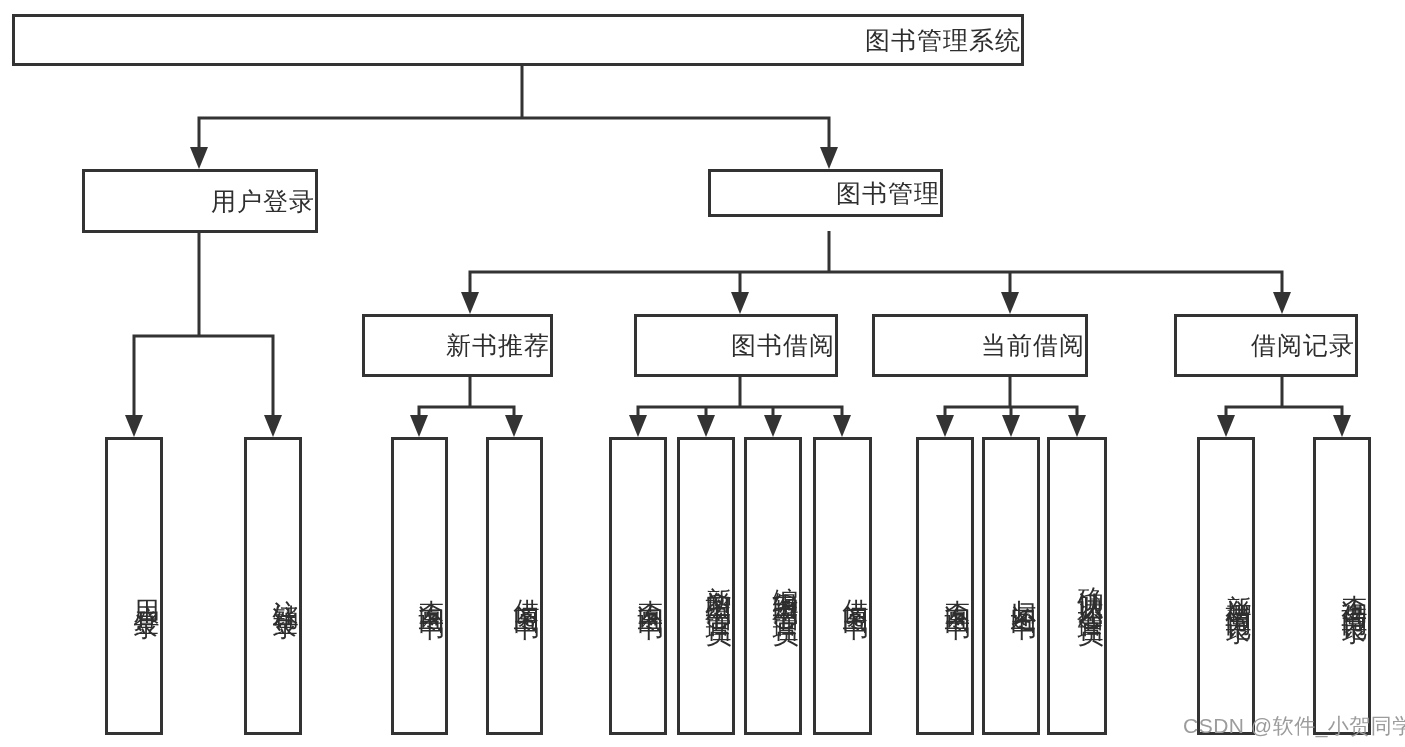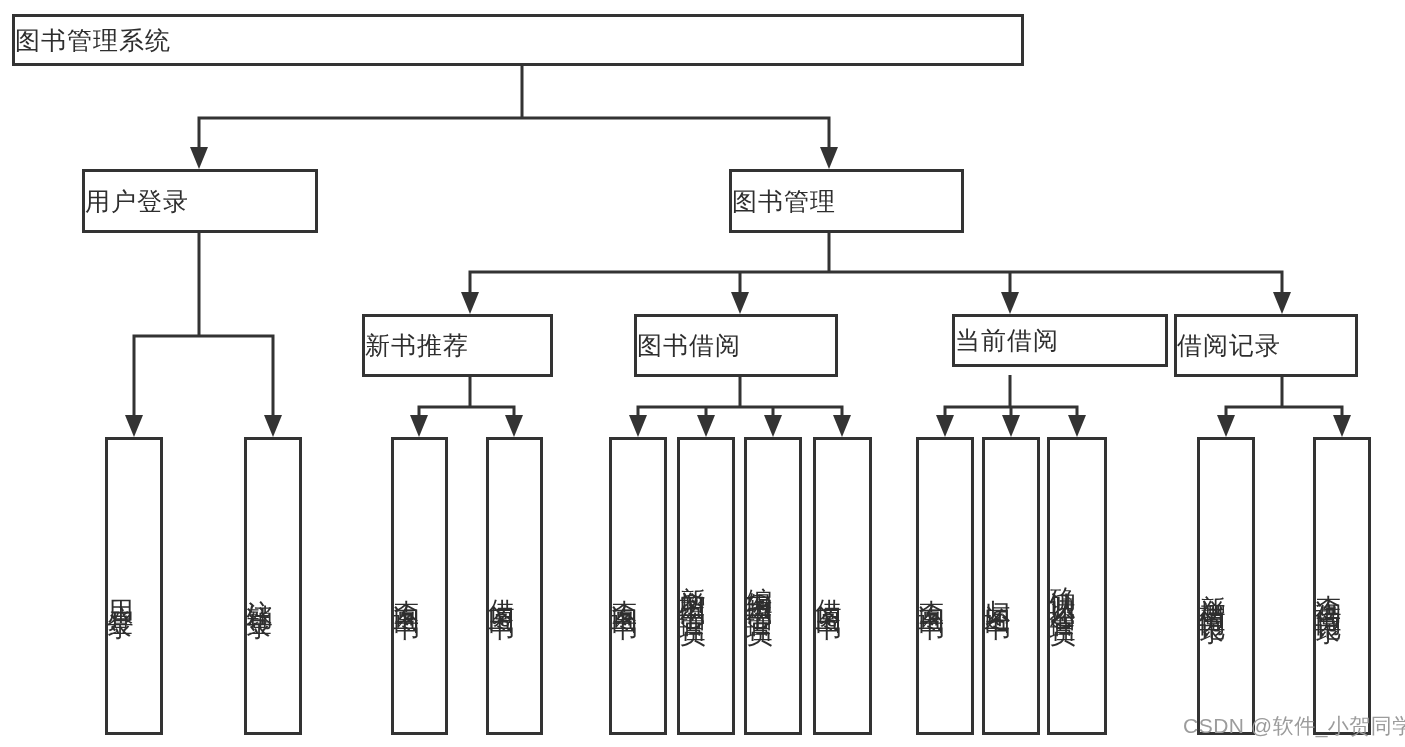--- a/index.html
+++ b/index.html
@@ -8,21 +8,21 @@
     background:#ffffff; overflow:hidden;
     font-family:"Liberation Sans", sans-serif;
     color:#2e2e2e;
   }
   #connectors { position:absolute; left:0; top:0; z-index:1; }
   .cline { stroke:#333333; stroke-width:3; fill:none; }
   .ctri  { fill:#333333; stroke:none; }
   .node, .vnode {
     position:absolute; box-sizing:border-box; z-index:2;
     background:#ffffff; border:3px solid #333333;
-    display:flex; align-items:center; justify-content:flex-start;
+    display:flex; align-items:center; justify-content:flex-end;
   }
   .node .lbl { font-size:25px; letter-spacing:1px; white-space:nowrap; }
   .vnode .vtext {
     writing-mode:vertical-rl; text-orientation:mixed;
     font-size:26px; letter-spacing:5px; line-height:1;
     margin-bottom:-5px; white-space:nowrap;
   }
   .watermark {
     position:absolute; z-index:3; left:1183px; top:712px;
     font-size:21px; color:#9c9c9c; letter-spacing:0.5px; white-space:nowrap;
@@ -81,31 +81,31 @@
   </g>
 </svg>
 
 <div class="node" style="left:12px;top:14px;width:1012px;height:52px">
   <span class="lbl">图书管理系统</span>
 </div>
 
 <div class="node" style="left:82px;top:169px;width:236px;height:64px">
   <span class="lbl">用户登录</span>
 </div>
-<div class="node" style="left:729px;top:169px;width:235px;height:64px">
+<div class="node" style="left:708px;top:169px;width:235px;height:48px">
   <span class="lbl">图书管理</span>
 </div>
 
 <div class="node" style="left:362px;top:314px;width:191px;height:63px">
   <span class="lbl">新书推荐</span>
 </div>
 <div class="node" style="left:634px;top:314px;width:204px;height:63px">
   <span class="lbl">图书借阅</span>
 </div>
-<div class="node" style="left:952px;top:314px;width:216px;height:53px">
+<div class="node" style="left:872px;top:314px;width:216px;height:63px">
   <span class="lbl">当前借阅</span>
 </div>
 <div class="node" style="left:1174px;top:314px;width:184px;height:63px">
   <span class="lbl">借阅记录</span>
 </div>
 
 <div class="vnode" style="left:105px;top:437px;width:58px;height:298px">
   <span class="vtext">用户登录</span>
 </div>
 <div class="vnode" style="left:244px;top:437px;width:58px;height:298px">

